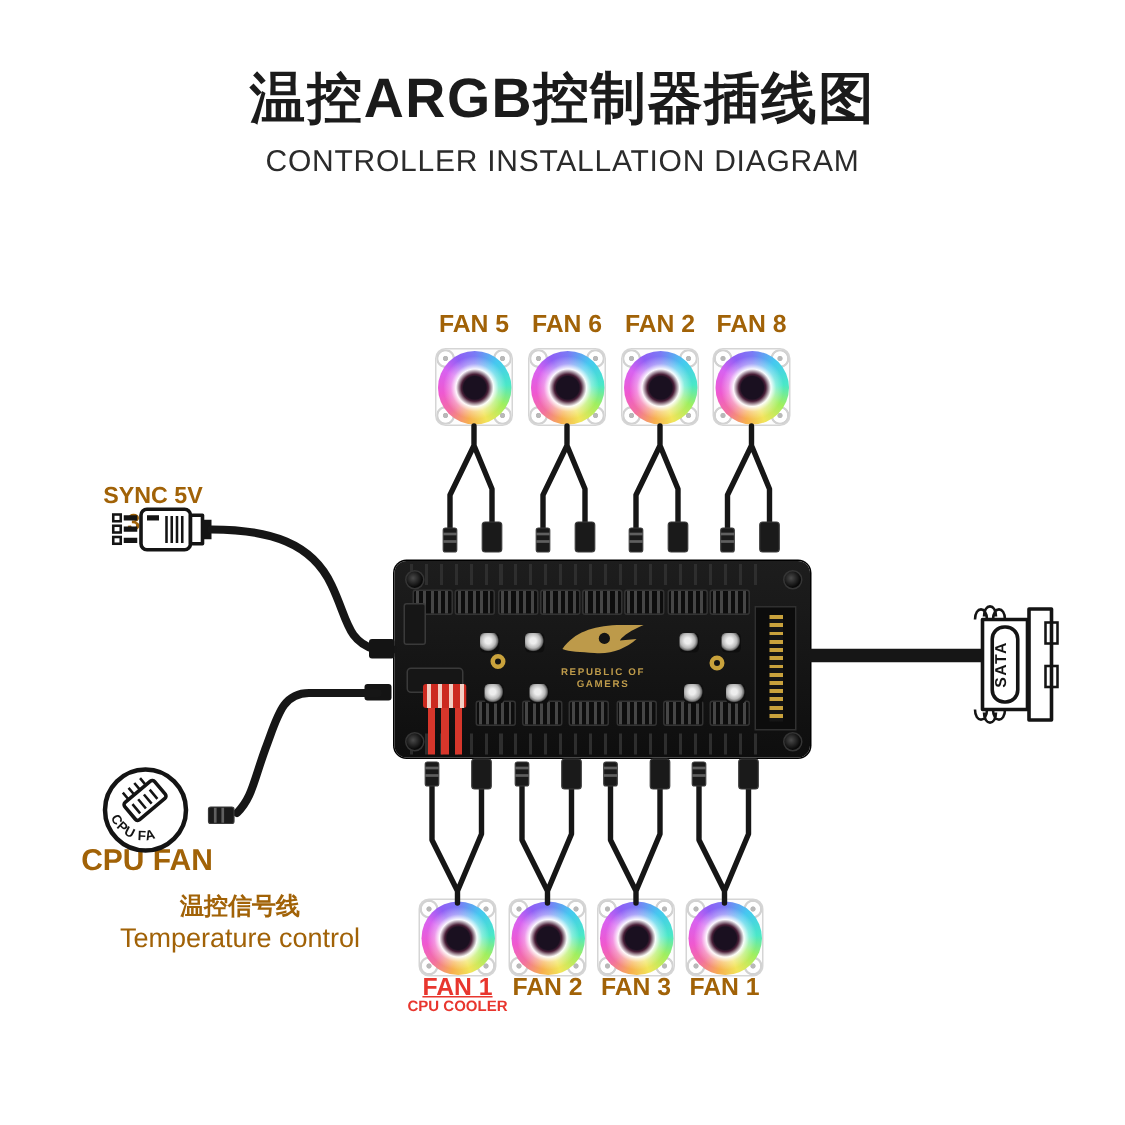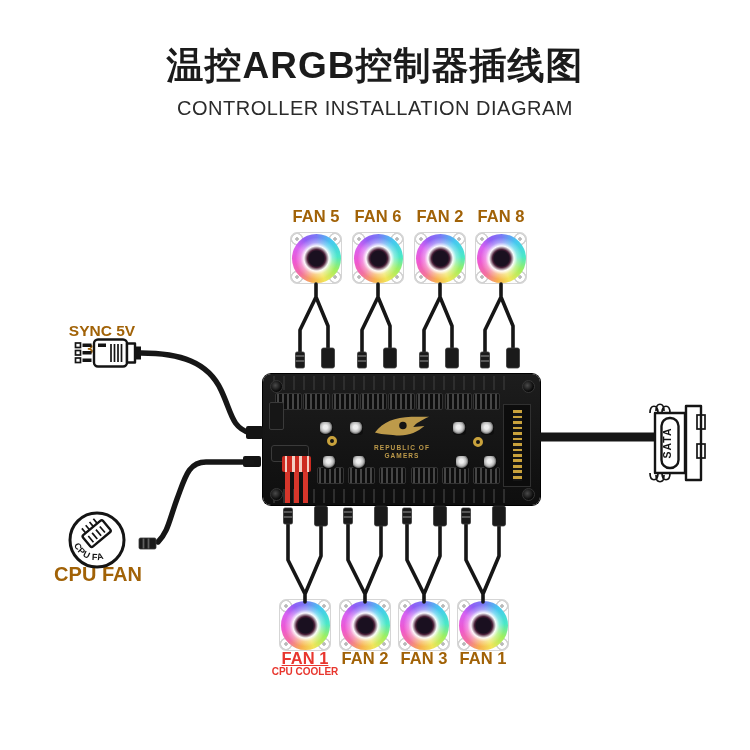--- a/index.html
+++ b/index.html
@@ -138,20 +138,22 @@
     </div>
 
   <div class="lbl fan-label fan-label--red" style="left:273px;top:649px">FAN 1</div>
   <div class="lbl fan-sublabel" style="left:269px;top:666px">CPU COOLER</div>
   <div class="lbl fan-label" style="left:333px;top:649px">FAN 2</div>
   <div class="lbl fan-label" style="left:392px;top:649px">FAN 3</div>
   <div class="lbl fan-label" style="left:451px;top:649px">FAN 1</div>
 
   <div class="lbl sync-label">SYNC 5V 3PIN</div>
   <div class="lbl cpu-fan-label">CPU FAN</div>
+  <div class="lbl temp-zh">温控信号线</div>
+  <div class="lbl temp-en1">Temperature control</div>
 
   <div class="controller">
     <div class="pins-top"></div>
     <div class="pins-bottom"></div>
     <div class="hdr-row r-top">
       <div class="hdr"></div>
         <div class="hdr"></div>
         <div class="hdr"></div>
         <div class="hdr"></div>
         <div class="hdr"></div>

